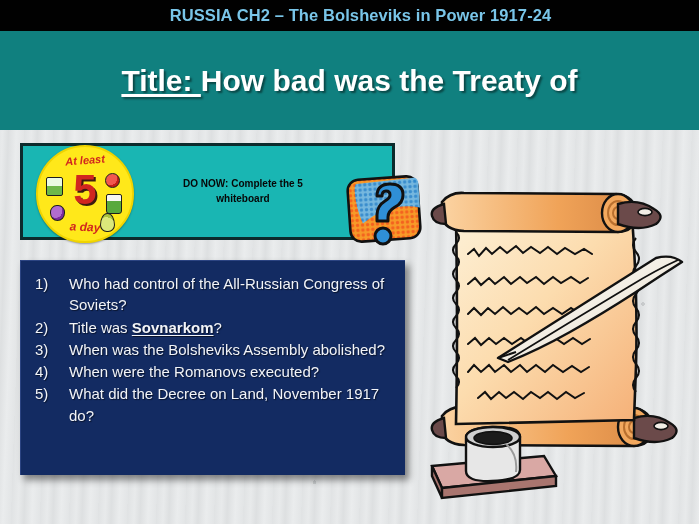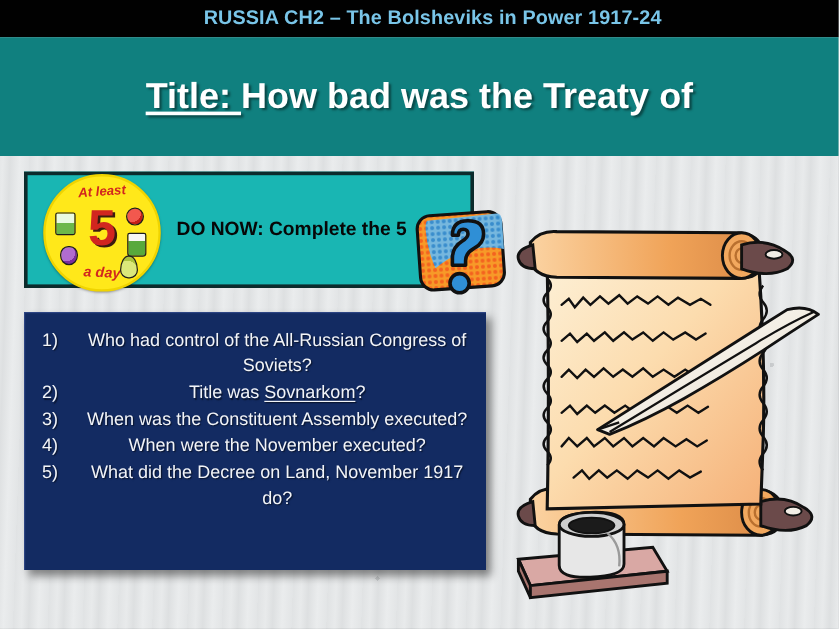--- a/index.html
+++ b/index.html
@@ -105,21 +105,21 @@
   }
   .donow-text {
     position: absolute;
     left: 118px; top: 148px;
     width: 250px; height: 88px;
     display: flex;
     align-items: center;
     justify-content: center;
     text-align: center;
     color: #070707;
-    font-size: 16px;
+    font-size: 10px;
     font-weight: bold;
     line-height: 1.48;
   }
 
   
   .fiveaday {
     position: absolute;
     left: 36px; top: 145px;
     width: 94px; height: 94px;
     border-radius: 50%;
@@ -204,22 +204,22 @@
     color: #f2f4f8;
     font-size: 15px;
     line-height: 1.42;
     margin-bottom: 1px;
     text-shadow: 1px 1px 1px rgba(0,0,0,.55);
   }
   .q-num {
     flex: 0 0 34px;
     color: #f2f4f8;
   }
-  .q-txt { flex: 1 1 auto; text-align: center; }
-  .u-underline { text-decoration: underline; text-underline-offset: 2px; }
+  .q-txt { flex: 1 1 auto; }
+  .u-underline { text-decoration: underline; text-underline-offset: 2px; font-weight: bold; }
 
   
   .scroll-art {
     position: absolute;
     left: 420px; top: 180px;
     width: 279px; height: 344px;
   }
 </style>
 </head>
 <body>
@@ -246,20 +246,21 @@
     <span class="food food-pack"></span>
     <span class="food food-grape"></span>
     <span class="food food-apple"></span>
     <span class="food food-jar"></span>
     <span class="food food-pear"></span>
   </div>
 
   <div class="donow-text">
     <div>
       <div>DO NOW: Complete the 5</div>
+      <div>whiteboard</div>
     </div>
   </div>
 
   <div class="qmark-wrap">
     <svg width="86" height="86" viewBox="0 0 86 86">
       <defs>
         <pattern id="dotsOrange" width="5" height="5" patternUnits="userSpaceOnUse">
           <rect width="5" height="5" fill="#f79a28"></rect>
           <circle cx="2.5" cy="2.5" r="1.7" fill="#f4621f"></circle>
         </pattern>
@@ -283,25 +284,25 @@
       <li class="q-item">
         <span class="q-num">1)</span>
         <span class="q-txt"><span>Who had control of the All-Russian Congress of Soviets?</span></span>
       </li>
       <li class="q-item">
         <span class="q-num">2)</span>
         <span class="q-txt"><span>Title was </span><span class="u-underline">Sovnarkom</span><span>?</span></span>
       </li>
       <li class="q-item">
         <span class="q-num">3)</span>
-        <span class="q-txt"><span>When was the Constituent Assembly executed?</span></span>
+        <span class="q-txt"><span>When was the Bolsheviks Assembly abolished?</span></span>
       </li>
       <li class="q-item">
         <span class="q-num">4)</span>
-        <span class="q-txt"><span>When were the November executed?</span></span>
+        <span class="q-txt"><span>When were the Romanovs executed?</span></span>
       </li>
       <li class="q-item">
         <span class="q-num">5)</span>
         <span class="q-txt"><span>What did the Decree on Land, November 1917 do?</span></span>
       </li>
     </ul>
   </div>
 
   <div class="scroll-art">
     <svg width="279" height="344" viewBox="0 0 279 344">

